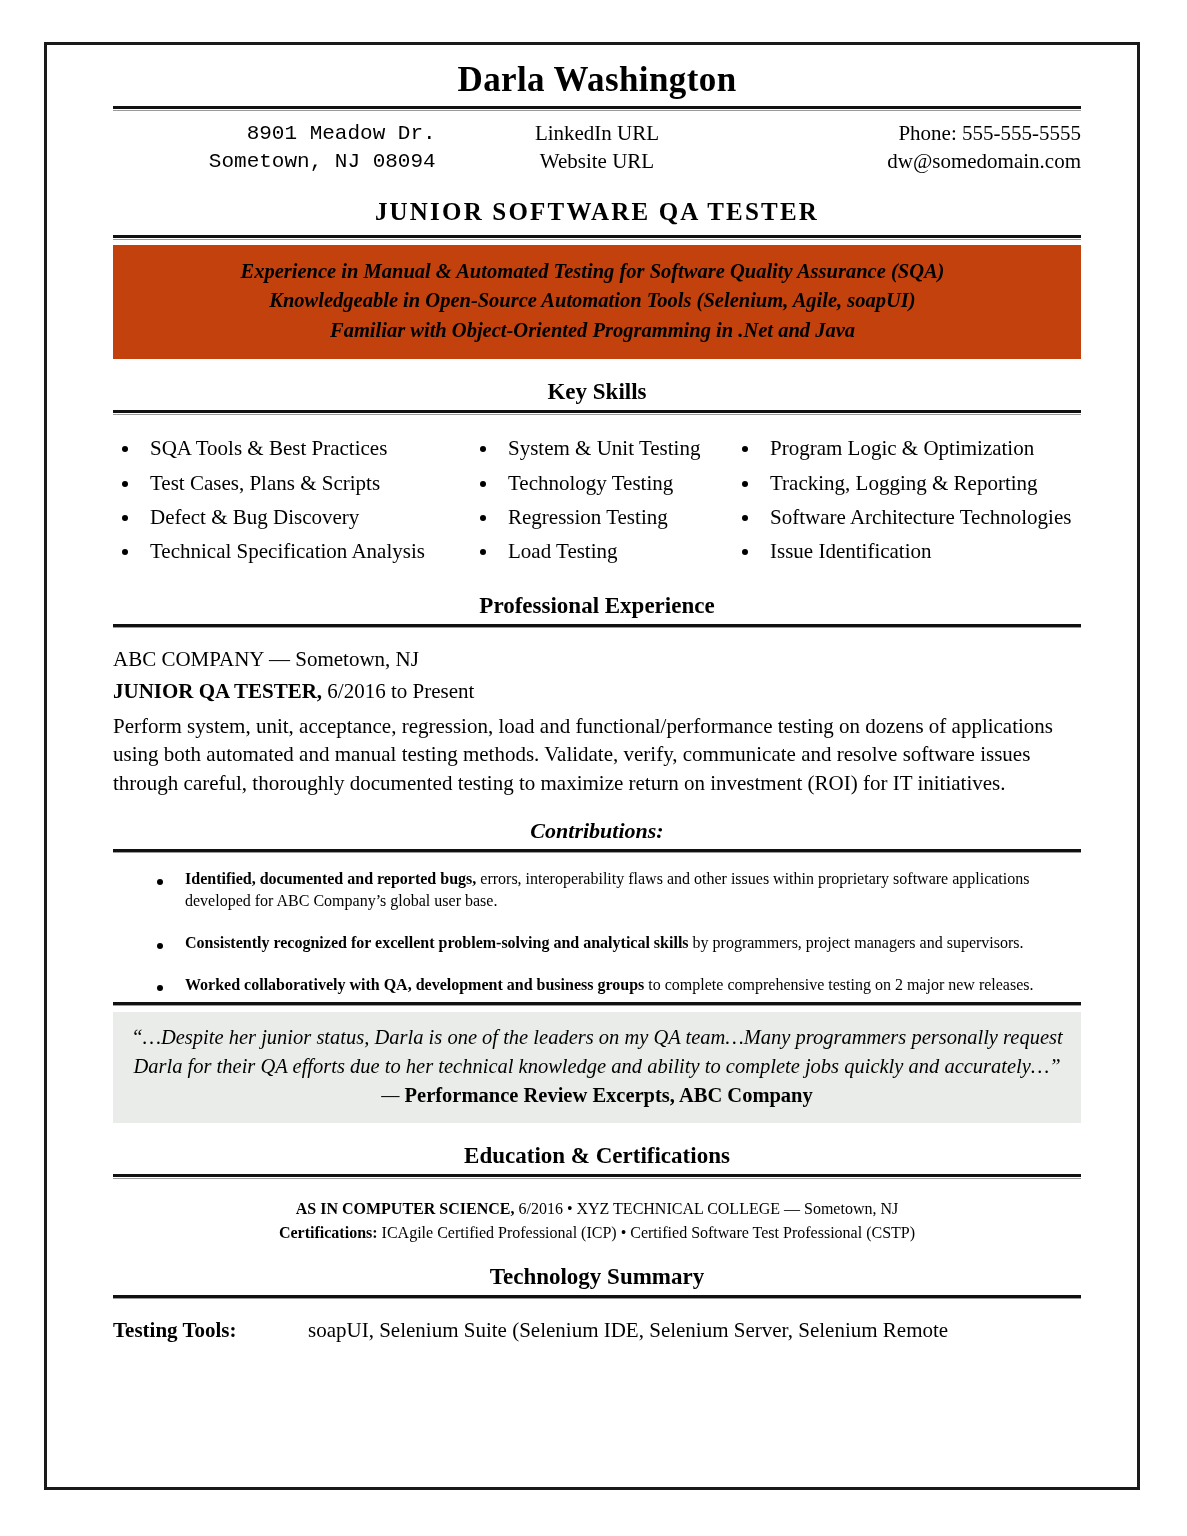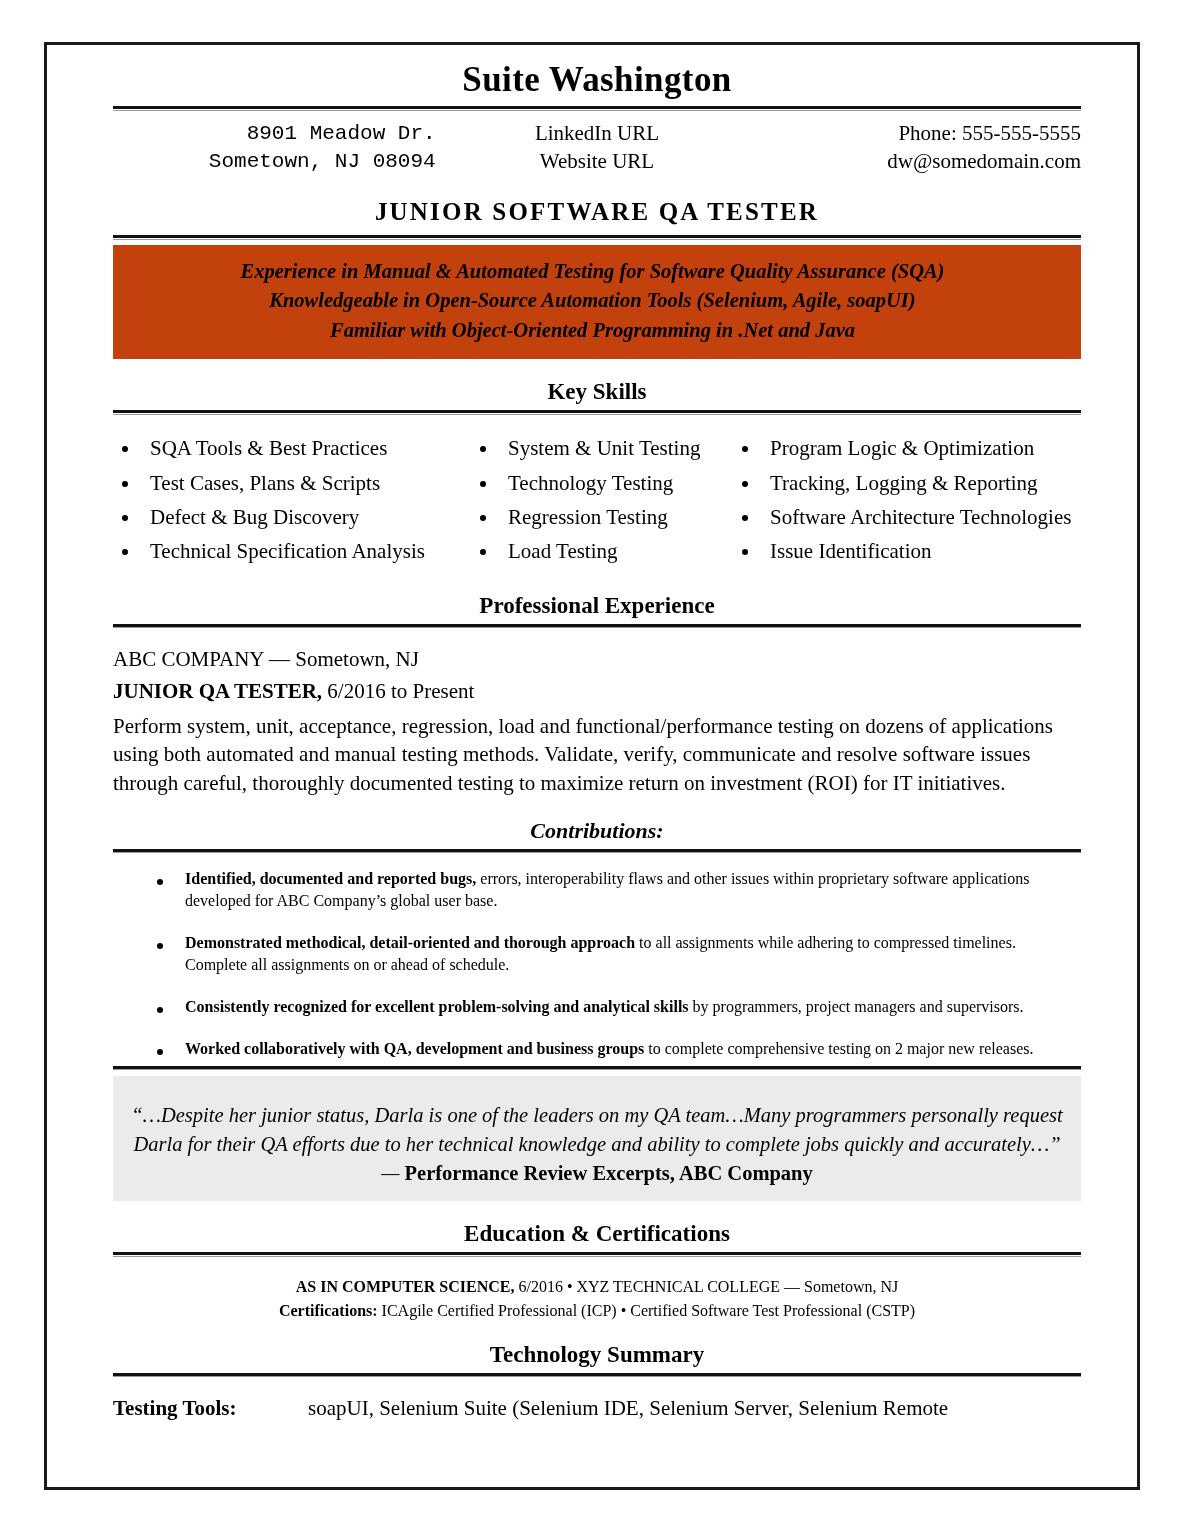--- a/index.html
+++ b/index.html
@@ -182,21 +182,21 @@
     width: 6px;
     height: 6px;
     border-radius: 50%;
     background: #000;
   }
   .contrib-item b { font-weight: bold; }
 
   
   .quote-band {
     background: #eaecea;
-    padding: 25px 16px 13px 16px;
+    padding: 11px 16px 13px 16px;
     margin-top: 5px;
     text-align: center;
   }
   .quote-text {
     font-size: 20.5px;
     font-style: italic;
     line-height: 1.42;
     margin: 0;
   }
   .quote-attrib {
@@ -232,21 +232,21 @@
     line-height: 1.38;
   }
   .tech-value span { display: block; white-space: nowrap; }
 </style>
 </head>
 <body>
 
 <div class="page-frame">
   <div class="content">
 
-    <h1 class="resume-name">Suite Washington</h1>
+    <h1 class="resume-name">Darla Washington</h1>
     <div class="rule-double"></div>
 
     <div class="contact-row">
       <div class="contact-col left">
         <span class="contact-line">8901 Meadow Dr.</span>
         <span class="contact-line">Sometown, NJ 08094</span>
       </div>
       <div class="contact-col center">
         <span class="contact-line">LinkedIn URL</span>
         <span class="contact-line">Website URL</span>
@@ -297,21 +297,20 @@
       <p class="exp-company">ABC COMPANY — Sometown, NJ</p>
       <p class="exp-role"><span class="role-bold">JUNIOR QA TESTER,</span><span> 6/2016 to Present</span></p>
       <p class="exp-summary">Perform system, unit, acceptance, regression, load and functional/performance testing on dozens of applications using both automated and manual testing methods. Validate, verify, communicate and resolve software issues through careful, thoroughly documented testing to maximize return on investment (ROI) for IT initiatives.</p>
     </div>
 
     <div class="section-heading italic">Contributions:</div>
     <div class="rule-double"></div>
 
     <div class="contrib-list">
       <div class="contrib-item"><span class="bullet-dot"></span><b>Identified, documented and reported bugs,</b><span> errors, interoperability flaws and other issues within proprietary software applications developed for ABC Company’s global user base.</span></div>
-      <div class="contrib-item"><span class="bullet-dot"></span><b>Demonstrated methodical, detail-oriented and thorough approach</b><span> to all assignments while adhering to compressed timelines. Complete all assignments on or ahead of schedule.</span></div>
       <div class="contrib-item"><span class="bullet-dot"></span><b>Consistently recognized for excellent problem-solving and analytical skills</b><span> by programmers, project managers and supervisors.</span></div>
       <div class="contrib-item"><span class="bullet-dot"></span><b>Worked collaboratively with QA, development and business groups</b><span> to complete comprehensive testing on 2 major new releases.</span></div>
     </div>
 
     <div class="rule-double"></div>
     <div class="quote-band">
       <p class="quote-text"><span>“…Despite her junior status, Darla is one of the leaders on my QA team…Many programmers personally request Darla for their QA efforts due to her technical knowledge and ability to complete jobs quickly and accurately…” — </span><span class="quote-attrib">Performance Review Excerpts, ABC Company</span></p>
     </div>
 
     <div class="section-heading">Education &amp; Certifications</div>

